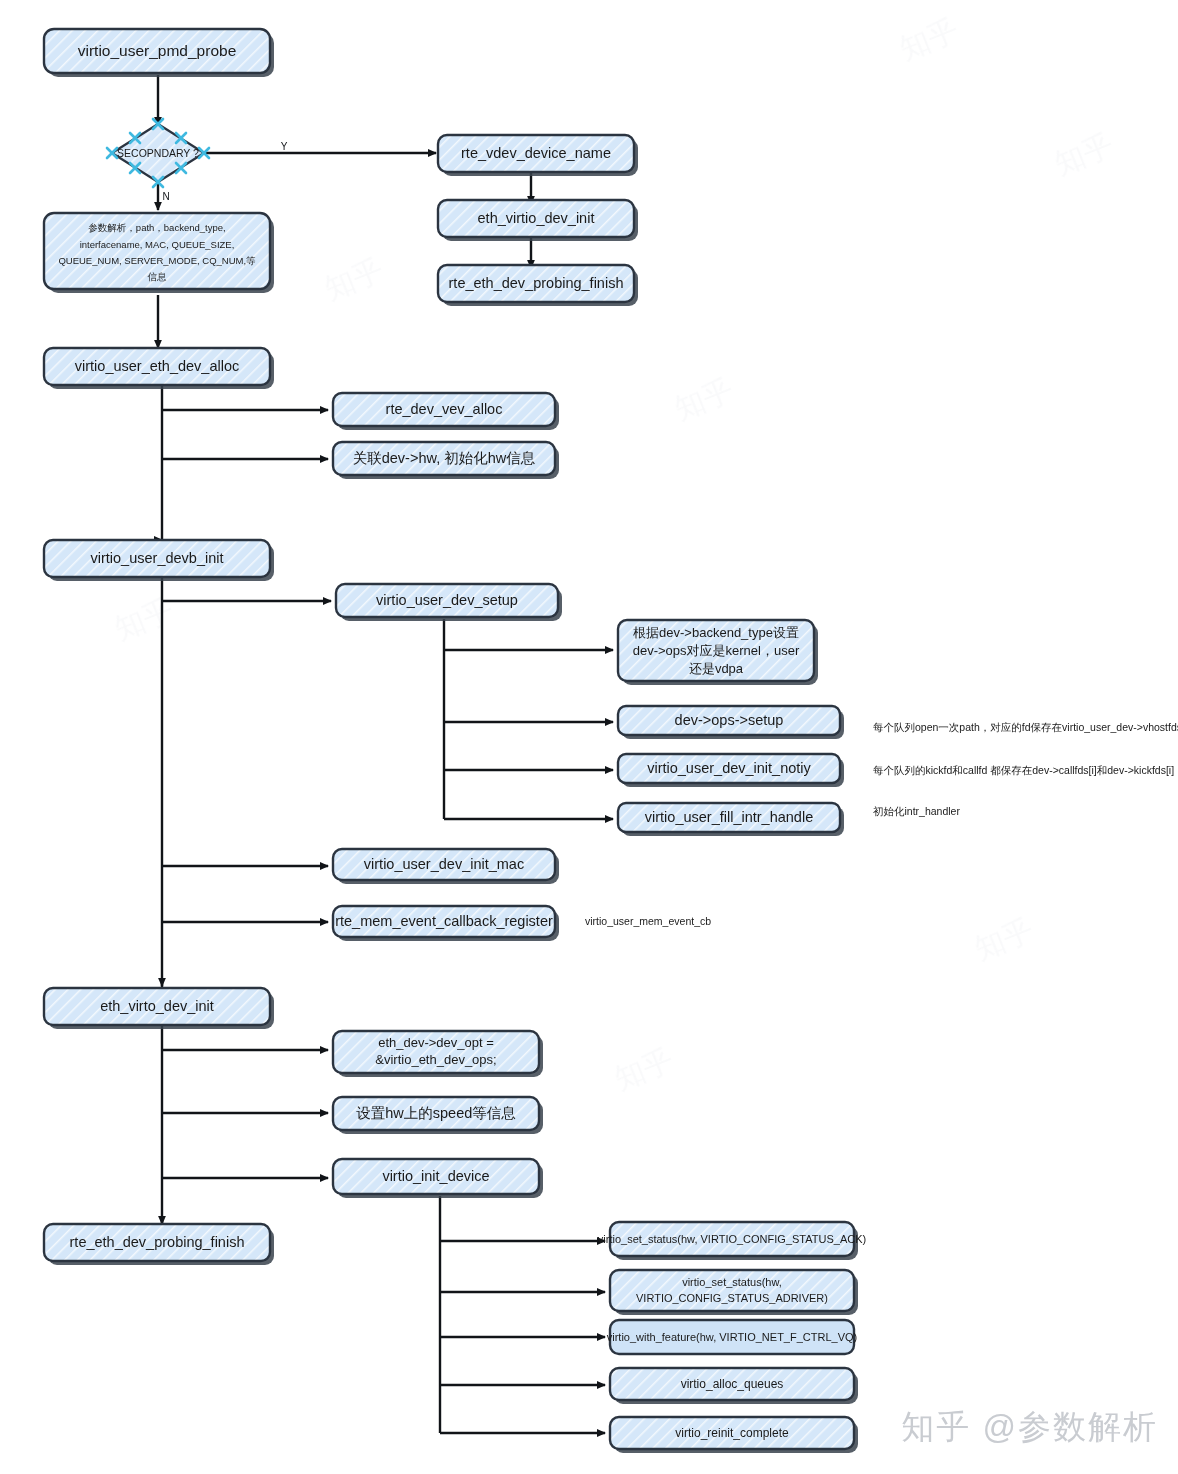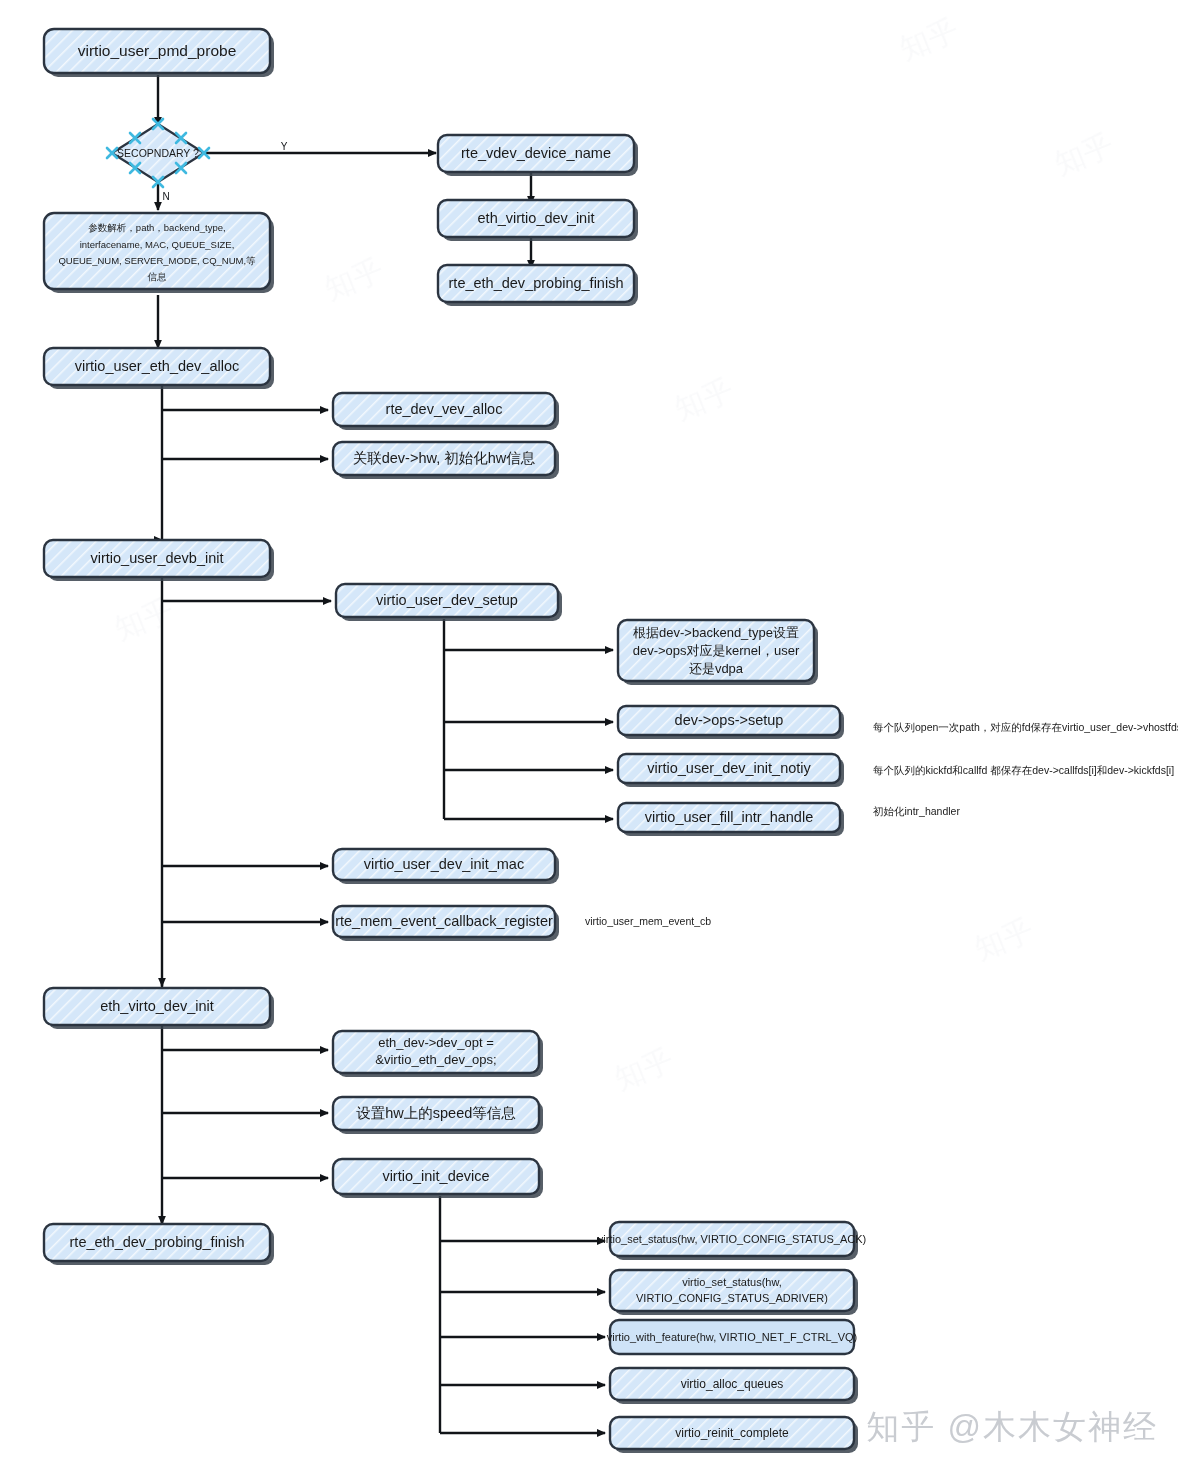--- a/index.html
+++ b/index.html
@@ -368,13 +368,13 @@
     <rect class="node-rect" x="610" y="1417" width="244" height="32" rx="9"></rect>
     <text class="node-label lbl-12" x="732" y="1434">virtio_reinit_complete</text>
   </g>
 
   <text class="annot" x="873" y="728">每个队列open一次path，对应的fd保存在virtio_user_dev-&gt;vhostfds[]</text>
   <text class="annot" x="873" y="771">每个队列的kickfd和callfd 都保存在dev-&gt;callfds[i]和dev-&gt;kickfds[i]</text>
   <text class="annot" x="873" y="812">初始化intr_handler</text>
   <text class="annot" x="585" y="922">virtio_user_mem_event_cb</text>
 </svg>
 
-<div class="watermark-zhihu">知乎 @木木女神经</div>
+<div class="watermark-zhihu">知乎 @参数解析</div>
 
 </body></html>

